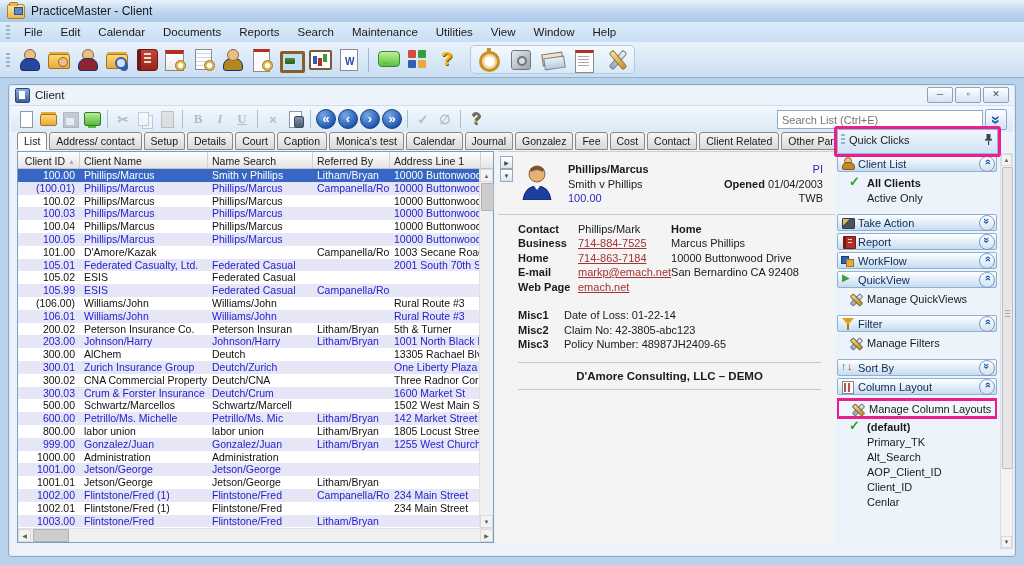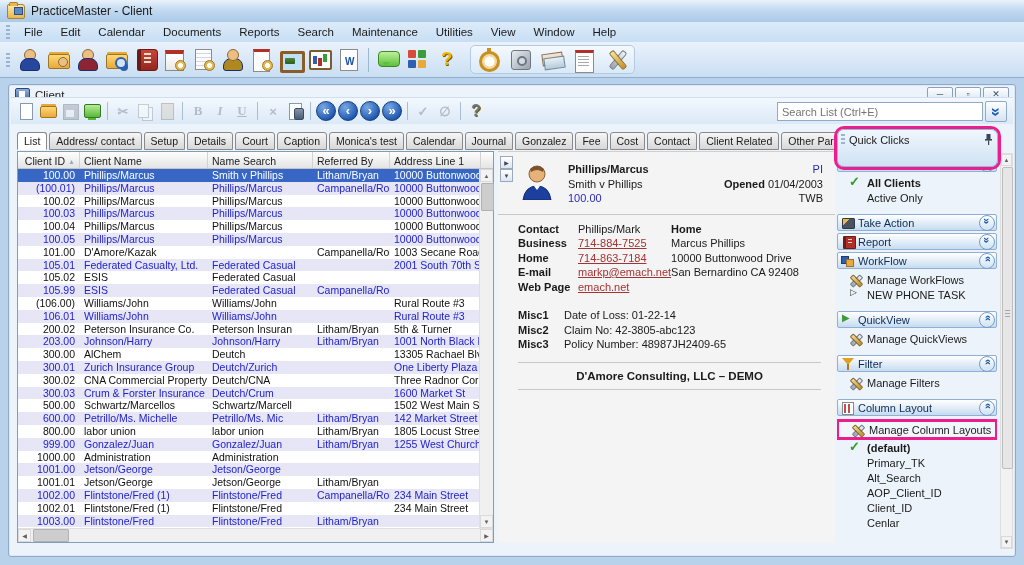--- a/index.html
+++ b/index.html
@@ -101,21 +101,21 @@
   
   .client-win{position:absolute;left:8px;top:84px;width:1006px;height:471px;
     background:#edf3fa;border:1px solid #8fa9c7;border-radius:3px;box-shadow:0 0 0 1px #dce9f5 inset}
   .cw-title{position:absolute;left:0;top:0;right:0;height:20px;display:flex;align-items:center;
     gap:5px;padding:0 6px;font-size:11.5px}
   .cw-ico{width:13px;height:13px;background:linear-gradient(#8faed8,#3c5f9e);border:1px solid #2a4578;border-radius:2px;position:relative}
   .cw-ico::after{content:"";position:absolute;left:3px;top:2px;width:6px;height:8px;background:#fff}
   .cw-btns{margin-left:auto;display:flex;gap:2px}
   .cw-btn{width:24px;height:14px;border:1px solid #8aa0bc;border-radius:2px;
     background:linear-gradient(#fdfeff,#d6e3f2);font-size:9px;line-height:12px;text-align:center;color:#3c4c60}
-  .cw-toolbar{position:absolute;left:2px;top:12px;right:2px;height:26px;
+  .cw-toolbar{position:absolute;left:2px;top:20px;right:2px;height:26px;
     background:linear-gradient(#f3f8fd,#dbe9f7);border-top:1px solid #cfdff0;display:flex;align-items:center;padding-left:4px}
   .ci{width:20px;height:20px;margin:0 1px;position:relative;display:inline-block;flex:none}
   .ci[data-glyph]::after{content:attr(data-glyph);position:absolute;left:0;top:0;width:100%;height:100%;
     display:flex;align-items:center;justify-content:center;font-size:13px;font-weight:bold;color:#6a7684}
   .ci.dis{opacity:.42;filter:grayscale(.6)}
   .ci-sep{width:1px;height:18px;background:#a8bcd2;margin:0 4px}
   .ci-new::before{content:"";position:absolute;left:4px;top:2px;width:11px;height:15px;background:#fff;border:1px solid #8899aa}
   .ci-open::before{content:"";position:absolute;left:2px;top:5px;width:15px;height:10px;
     background:linear-gradient(#ffd873,#e8a93c);border:1px solid #9a7526;border-radius:2px;box-shadow:0 -3px 0 -1px #e8a93c}
   .ci-save::before{content:"";position:absolute;left:3px;top:3px;width:14px;height:14px;background:#8494ac;border:1px solid #5c6c84}
@@ -196,22 +196,22 @@
   .d-misc{padding:10px 12px 0 20px}
   .d-mrow{display:flex;line-height:14.5px}
   .d-mlab{width:46px;font-weight:bold;flex:none}
   .d-comments{padding:12px 12px 0 20px;line-height:14px}
   .d-clabel{font-weight:bold}
   .d-firm{margin:10px 14px 0 20px;border-top:1px solid #c8c8c8;border-bottom:1px solid #c8c8c8;
     text-align:center;font-weight:bold;font-size:11.5px;padding:7px 0}
 
   
   .sidebar{position:absolute;left:828px;top:44px;width:176px;height:420px;font-size:11px}
-  .qc-head{height:19px;margin-right:15px;border:1px solid #98b6d8;border-radius:7px;
-    background:linear-gradient(#f0f6fc,#cfe2f4);display:flex;align-items:center;padding:0 4px 17px 2px;
+  .qc-head{height:19px;margin-right:15px;border:1px solid #98b6d8;border-radius:1px;
+    background:linear-gradient(#f0f6fc,#cfe2f4);display:flex;align-items:center;padding:0 4px 4px 2px;
     box-shadow:0 0 0 3px var(--pink);position:relative;z-index:5}
   .qc-head .grip{height:11px;margin:0 4px 0 1px}
   .pin{margin-left:auto;width:9px;height:11px}
   .sb-body{position:absolute;left:0;top:24px;width:160px;bottom:0;overflow:hidden}
   .sec-h{height:17px;border:1px solid #8fb0d4;border-radius:2px;margin-top:2px;
     background:linear-gradient(#ffffff,#c7dcf1);display:flex;align-items:center;gap:4px;
     padding:0 1px 0 3px;color:#0c2c54;box-sizing:border-box}
   .chev{width:14px;height:14px;border-radius:50%;border:1px solid #7a9cc4;margin-left:auto;flex:none;
     background:linear-gradient(#fff,#cfe2f4);position:relative}
   .chev::after{content:"»";position:absolute;left:4px;top:-1px;color:#1a5cb0;font-weight:bold;font-size:11px}
@@ -721,30 +721,20 @@
         <div class="sec-h">
           <span class="si si-report"></span>
           <span>Report</span>
           <span class="chev down"></span>
         </div>
         <div class="sec-h">
           <span class="si si-workflow"></span>
           <span>WorkFlow</span>
           <span class="chev up"></span>
         </div>
-        <div class="sec-items">
-          <div class="s-item">
-            <span class="ii ii-tools"></span>
-            <span>Manage WorkFlows</span>
-          </div>
-          <div class="s-item">
-            <span class="ii ii-play"></span>
-            <span>NEW PHONE TASK</span>
-          </div>
-        </div>
         <div class="sec-h">
           <span class="si si-quickview"></span>
           <span>QuickView</span>
           <span class="chev up"></span>
         </div>
         <div class="sec-items">
           <div class="s-item">
             <span class="ii ii-tools"></span>
             <span>Manage QuickViews</span>
           </div>
@@ -752,20 +742,25 @@
         <div class="sec-h">
           <span class="si si-filter"></span>
           <span>Filter</span>
           <span class="chev up"></span>
         </div>
         <div class="sec-items">
           <div class="s-item">
             <span class="ii ii-tools"></span>
             <span>Manage Filters</span>
           </div>
+        </div>
+        <div class="sec-h">
+          <span class="si si-sort-by"></span>
+          <span>Sort By</span>
+          <span class="chev down"></span>
         </div>
         <div class="sec-h">
           <span class="si si-column-layout"></span>
           <span>Column Layout</span>
           <span class="chev up"></span>
         </div>
         <div class="sec-items">
           <div class="s-item hl">
             <span class="ii ii-tools"></span>
             <span>Manage Column Layouts</span>

